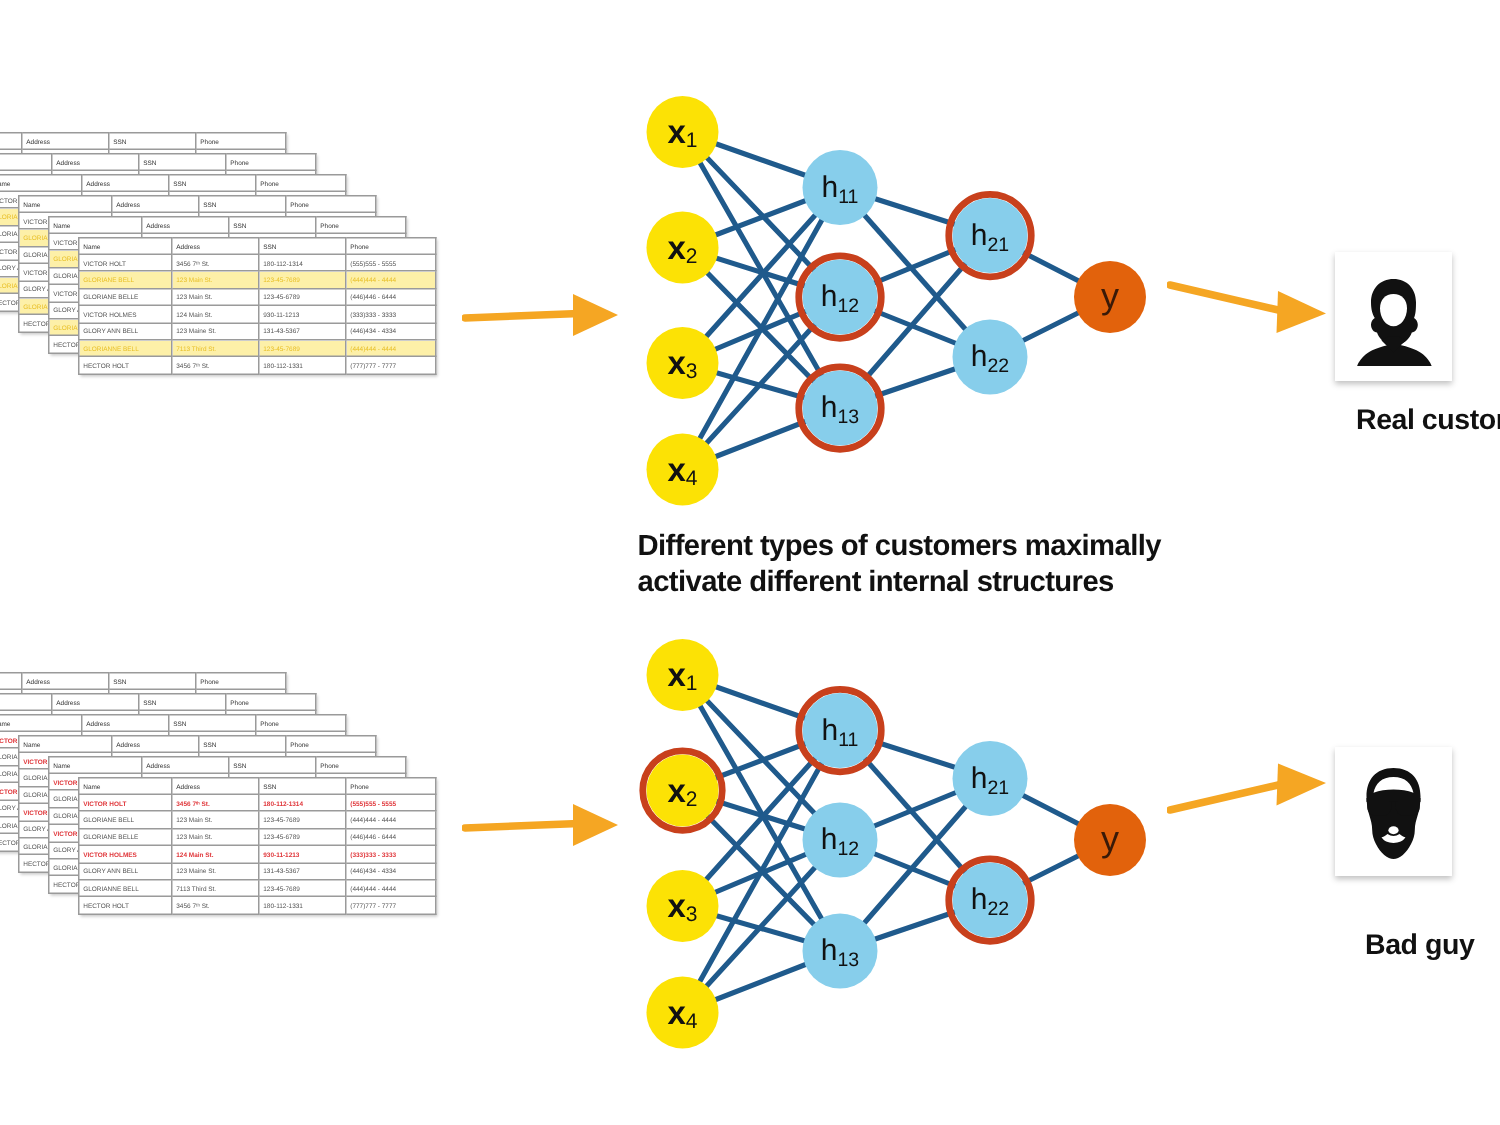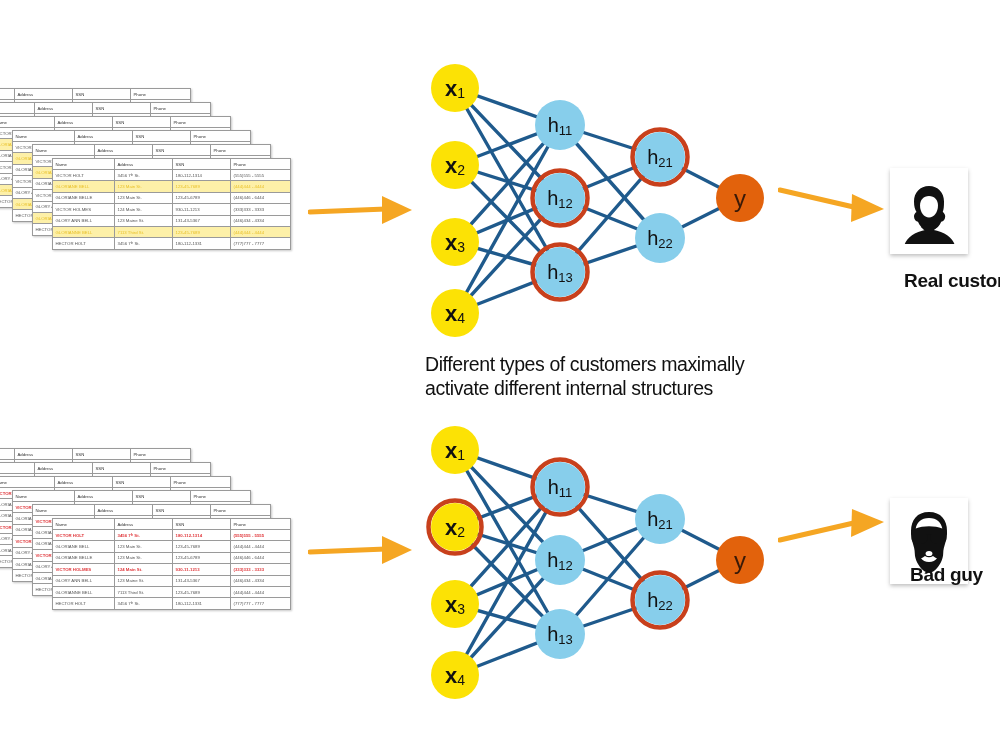--- a/index.html
+++ b/index.html
@@ -61,21 +61,21 @@
     font-weight:bold;
     font-size:19px;
     color:#111;
     letter-spacing:-0.3px;
     white-space:nowrap;
   }
 
   
   .note{
     position:absolute;
-    font-weight:normal;
+    font-weight:bold;
     font-size:19.5px;
     line-height:24px;
     color:#111;
     letter-spacing:-0.4px;
     white-space:pre-line;
   }
 </style>
 </head>
 <body>
 
@@ -984,18 +984,18 @@
     <svg width="62" height="66" viewBox="0 0 62 66">
       <path fill="#111" d="M31 4C19 4 13 12 13 23c0 4 0.6 8 1.6 11.5 1.2 4.2 2.2 7 2.2 11 0 6 4 13 8 16.5 2.2 1.9 4.2 2.7 6.2 2.7s4-0.8 6.2-2.7c4-3.5 8-10.5 8-16.5 0-4 1-6.8 2.2-11C48.4 31 49 27 49 23 49 12 43 4 31 4z"></path>
       <path fill="#fff" d="M31 10c-8 0-12 4.5-13.3 10.5 4-1.5 8.3-2.2 13.3-2.2s9.3 0.7 13.3 2.2C43 14.5 39 10 31 10z"></path>
       <rect x="13" y="24" width="36" height="2.6" fill="#111"></rect>
       <path fill="#111" d="M14 26h14.2c0.8 0 1.3 0.5 1.3 1.3v3c0 3.2-2.6 5.6-6.2 5.6h-3.6c-3.6 0-6.2-2.4-6.2-5.6v-3C13.5 26.5 13.6 26 14 26z"></path>
       <path fill="#111" d="M33.8 26H48c0.4 0 0.5 0.5 0.5 1.3v3c0 3.2-2.6 5.6-6.2 5.6h-3.6c-3.6 0-6.2-2.4-6.2-5.6v-3c0-0.8 0.5-1.3 1.3-1.3z"></path>
       <path fill="#fff" d="M27 48c-1.5 1.3-2.8 2-4 2.2 1.5 2.4 4.4 3.8 8 3.8s6.5-1.4 8-3.8c-1.2-0.2-2.5-0.9-4-2.2 -1.3 0.9-2.6 1.3-4 1.3S28.3 48.9 27 48z"></path>
       <ellipse cx="31" cy="45.5" rx="3.4" ry="2.6" fill="#fff"></ellipse>
     </svg>
   </div>
-  <div class="caption" style="left:910px;top:564px;">Bad guy</div>
+  <div class="caption" style="left:910px;top:620px;">Bad guy</div>
 
   <div class="note" style="left:425px;top:352px;width:430px;">Different types of customers maximally
 activate different internal structures</div>
 
 </div>
 
 </body></html>

